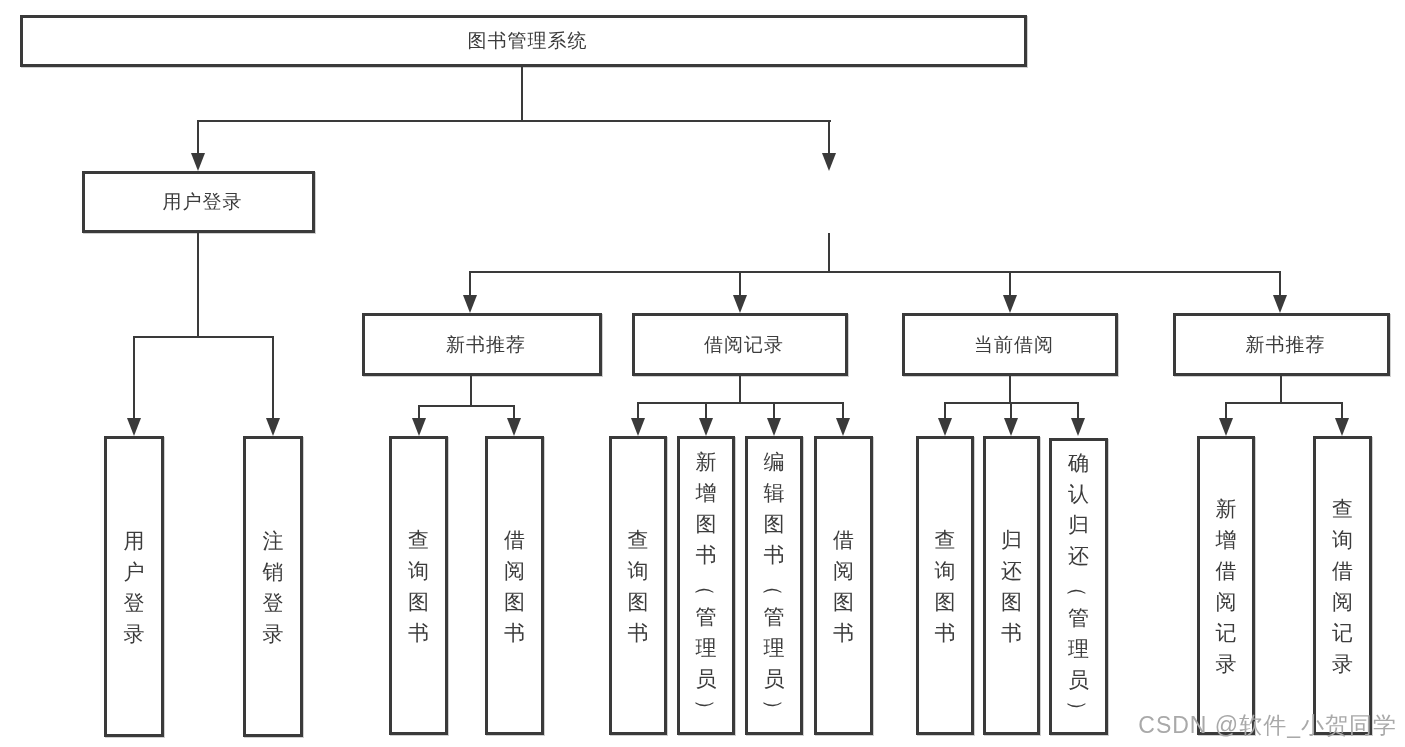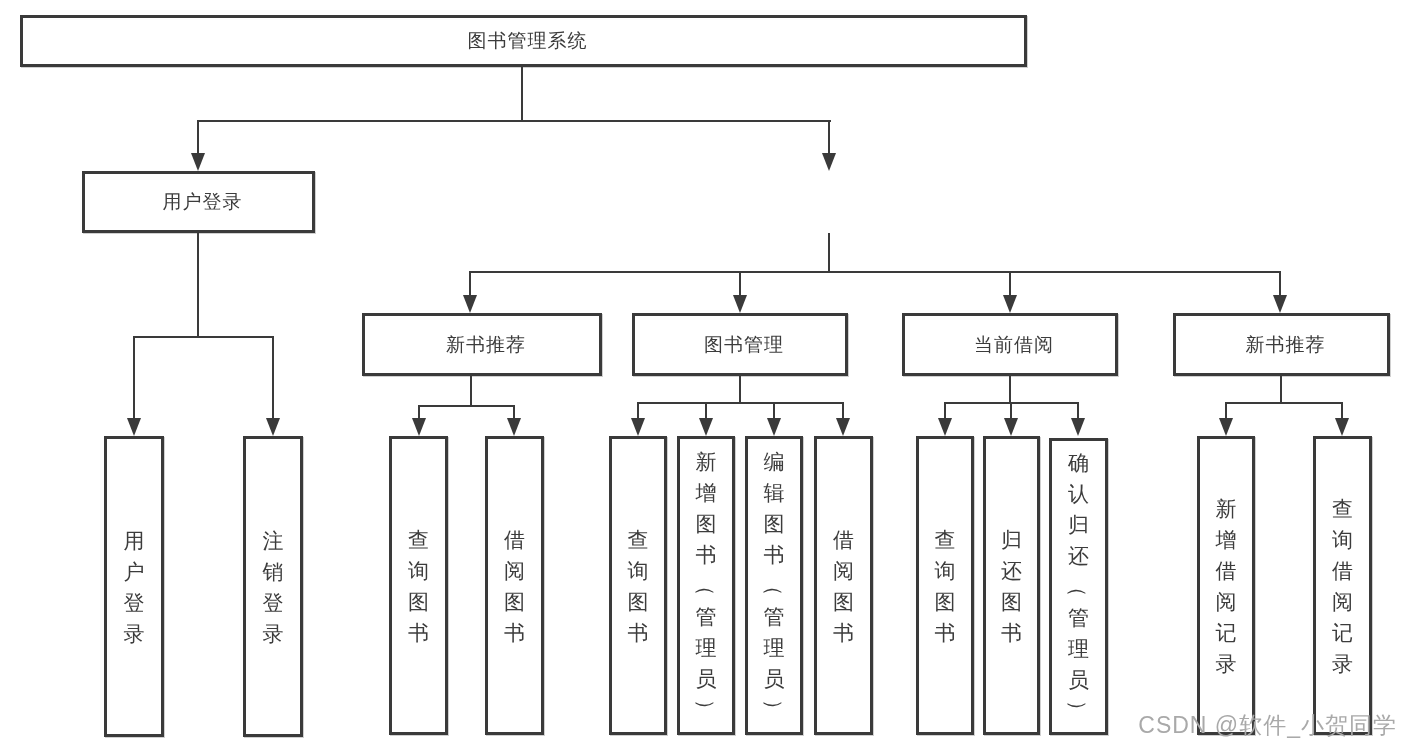--- a/index.html
+++ b/index.html
@@ -108,21 +108,21 @@
   <div class="arrowhead" style="left:733px;top:295px;"></div>
   <div class="line" style="left:1009px;top:271px;width:2px;height:24px;"></div>
   <div class="arrowhead" style="left:1003px;top:295px;"></div>
   <div class="line" style="left:1279px;top:271px;width:2px;height:24px;"></div>
   <div class="arrowhead" style="left:1273px;top:295px;"></div>
 
   <div class="box" style="left:362px;top:313px;width:240px;height:63px;text-align:center;">
     <span>新书推荐</span>
   </div>
   <div class="box" style="left:632px;top:313px;width:216px;height:63px;">
-    <span>图书管理</span>
+    <span>借阅记录</span>
   </div>
   <div class="box" style="left:902px;top:313px;width:216px;height:63px;">
     <span>当前借阅</span>
   </div>
   <div class="box" style="left:1173px;top:313px;width:217px;height:63px;">
     <span>新书推荐</span>
   </div>
 
   <div class="line" style="left:470px;top:376px;width:2px;height:29px;"></div>
   <div class="line" style="left:418px;top:405px;width:97px;height:2px;"></div>

